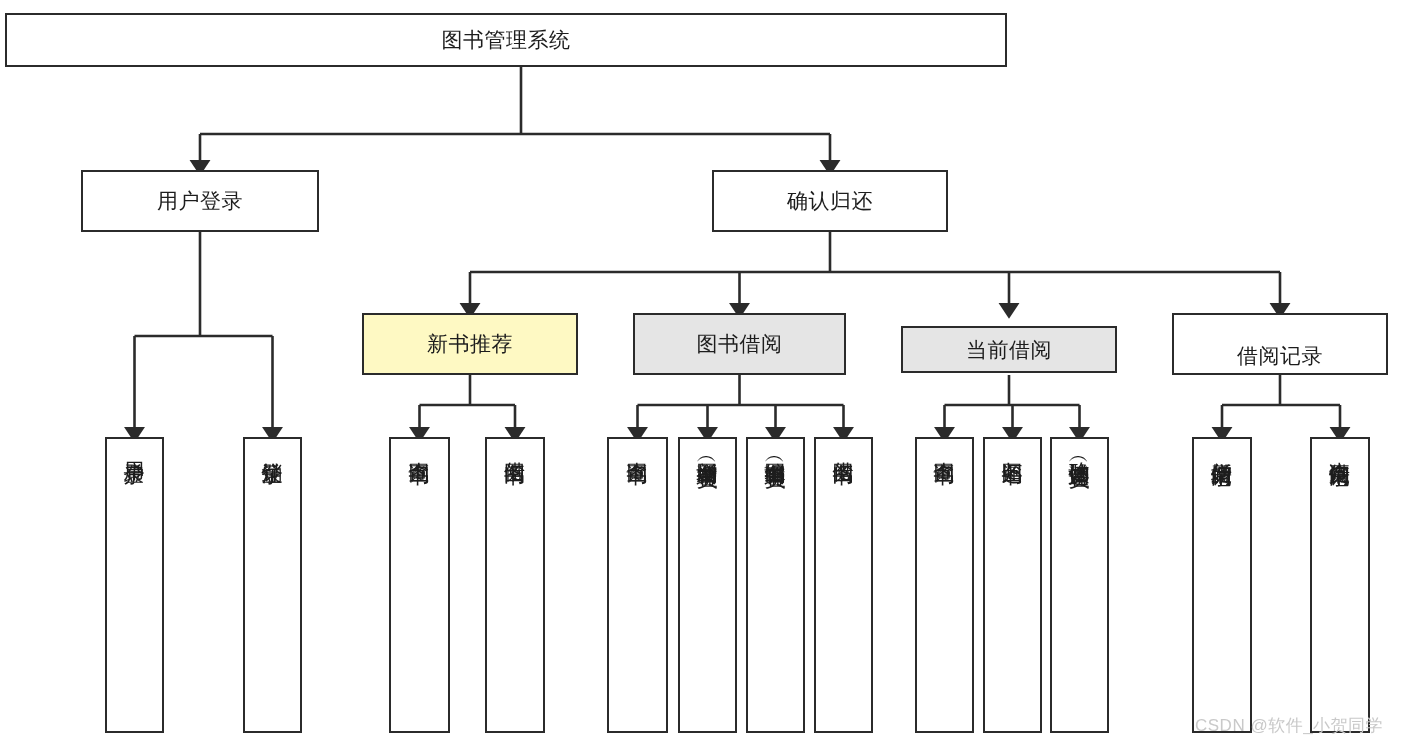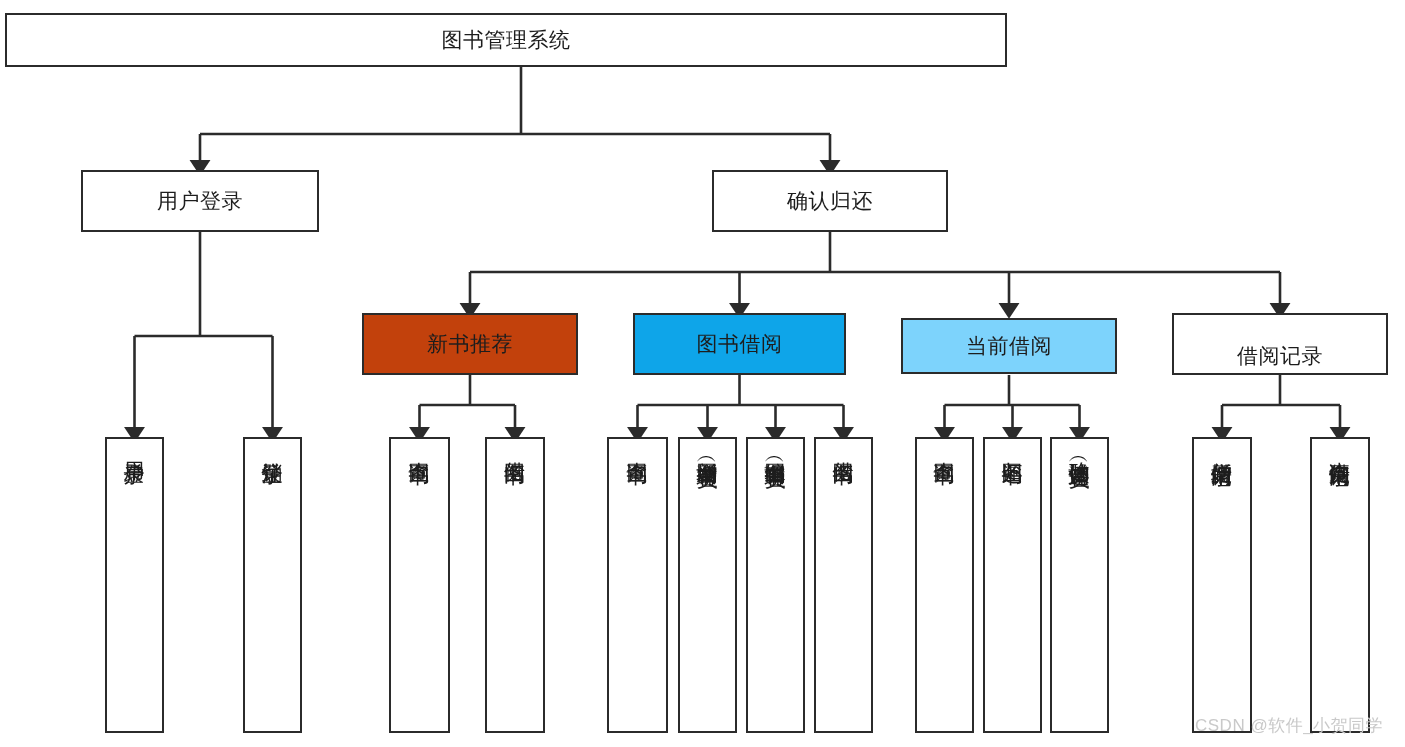--- a/index.html
+++ b/index.html
@@ -119,27 +119,27 @@
   <div id="nodes-layer">
       <div class="node h" style="left: 5px; top: 13px; width: 1002px; height: 54px; border-color: rgb(43, 43, 43); background: rgb(255, 255, 255);">
         <span class="label" style="color: rgb(29, 29, 29);">图书管理系统</span>
       </div>
       <div class="node h" style="left: 81px; top: 170px; width: 238px; height: 62px; border-color: rgb(43, 43, 43); background: rgb(255, 255, 255);">
         <span class="label" style="color: rgb(29, 29, 29);">用户登录</span>
       </div>
       <div class="node h" style="left: 712px; top: 170px; width: 236px; height: 62px; border-color: rgb(43, 43, 43); background: rgb(255, 255, 255);">
         <span class="label" style="color: rgb(29, 29, 29);">确认归还</span>
       </div>
-      <div class="node h" style="left: 362px; top: 313px; width: 216px; height: 62px; border-color: rgb(43, 43, 43); background: #c2410c;">
+      <div class="node h" style="left: 362px; top: 313px; width: 216px; height: 62px; border-color: rgb(43, 43, 43); background: #fef9c3;">
         <span class="label" style="color: rgb(29, 29, 29);">新书推荐</span>
       </div>
-      <div class="node h" style="left: 633px; top: 313px; width: 213px; height: 62px; border-color: rgb(43, 43, 43); background: #0ea5e9;">
+      <div class="node h" style="left: 633px; top: 313px; width: 213px; height: 62px; border-color: rgb(43, 43, 43); background: #e5e5e5;">
         <span class="label" style="color: rgb(29, 29, 29);">图书借阅</span>
       </div>
-      <div class="node h" style="left: 901px; top: 318px; width: 216px; height: 56px; border-color: rgb(43, 43, 43); background: #7dd3fc;">
+      <div class="node h" style="left: 901px; top: 326px; width: 216px; height: 47px; border-color: rgb(43, 43, 43); background: #e5e5e5;">
         <span class="label" style="color: rgb(29, 29, 29);">当前借阅</span>
       </div>
       <div class="node h" style="left: 1172px; top: 313px; width: 216px; height: 62px; border-color: rgb(43, 43, 43); background: rgb(255, 255, 255);">
         <span class="label" style="color: rgb(29, 29, 29); margin-top: 24px;">借阅记录</span>
       </div>
       <div class="node v" style="left: 105px; top: 437px; width: 59px; height: 296px; border-color: rgb(43, 43, 43); background: rgb(255, 255, 255);">
         <span class="label" style="color: rgb(29, 29, 29);">用户登录</span>
       </div>
       <div class="node v" style="left: 243px; top: 437px; width: 59px; height: 296px; border-color: rgb(43, 43, 43); background: rgb(255, 255, 255);">
         <span class="label" style="color: rgb(29, 29, 29);">注销登录</span>

